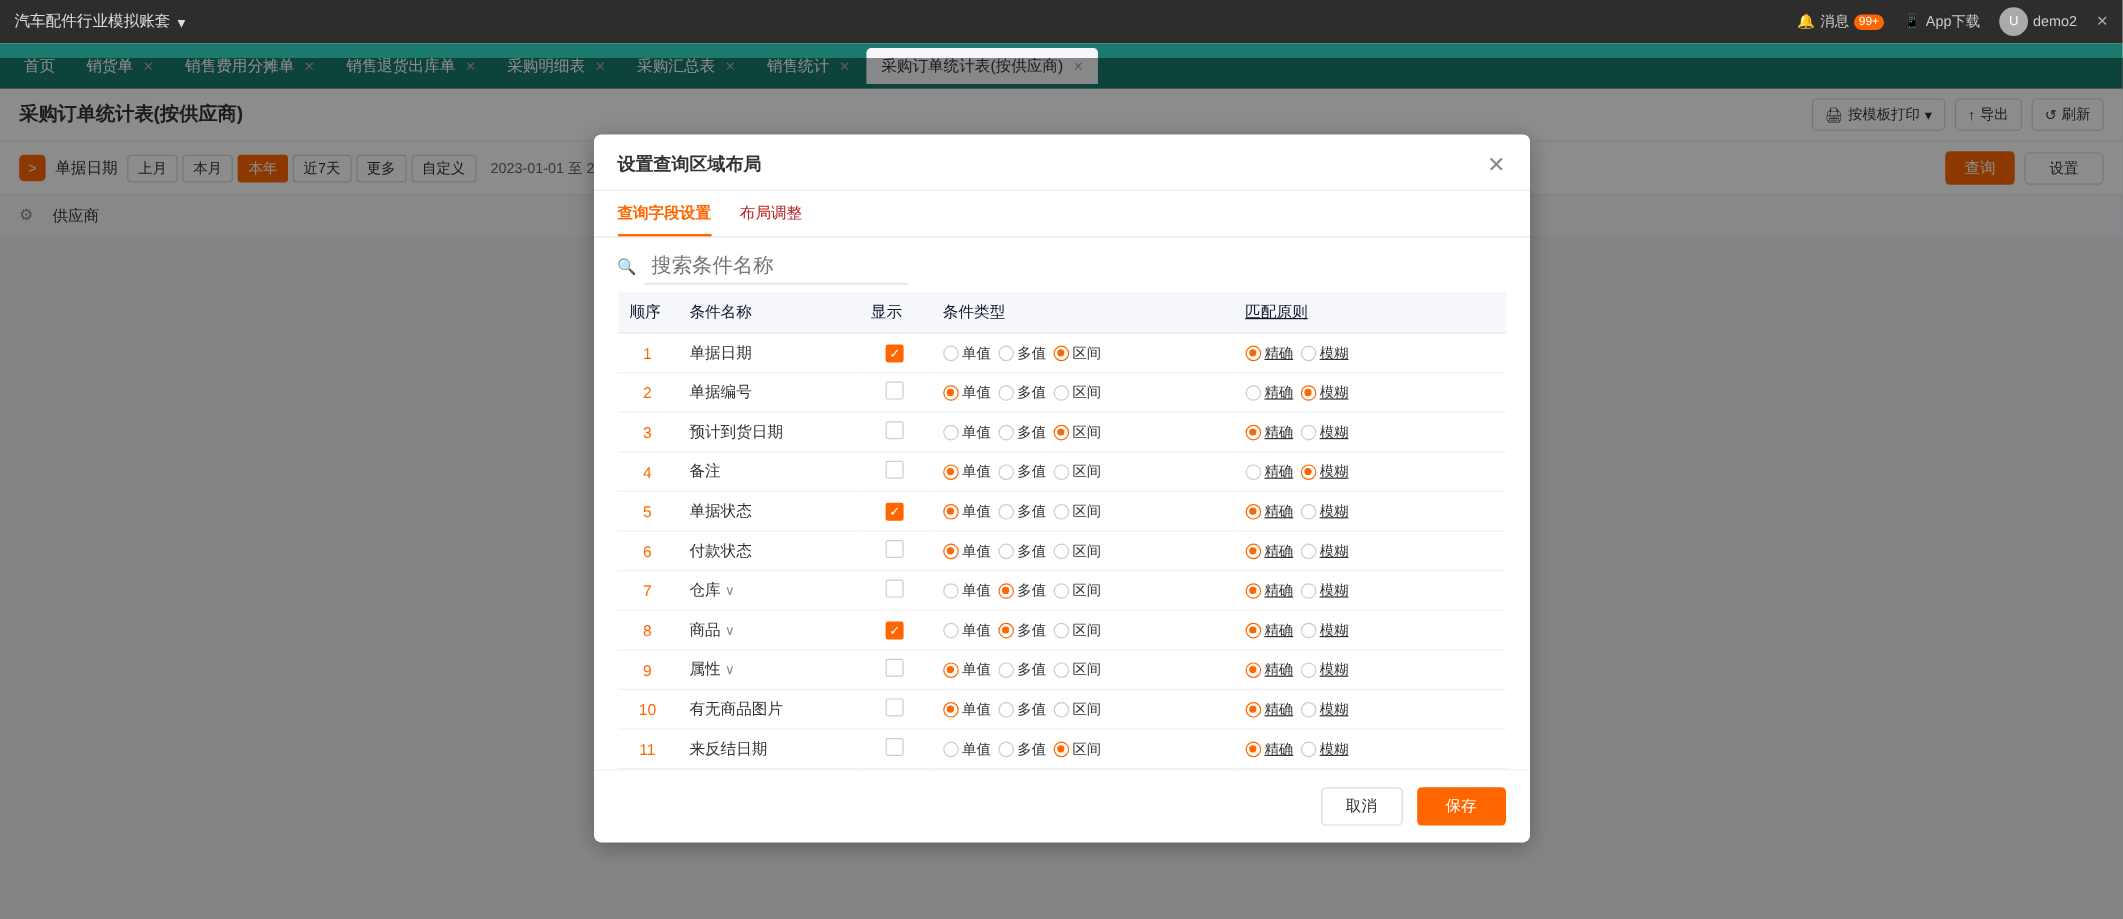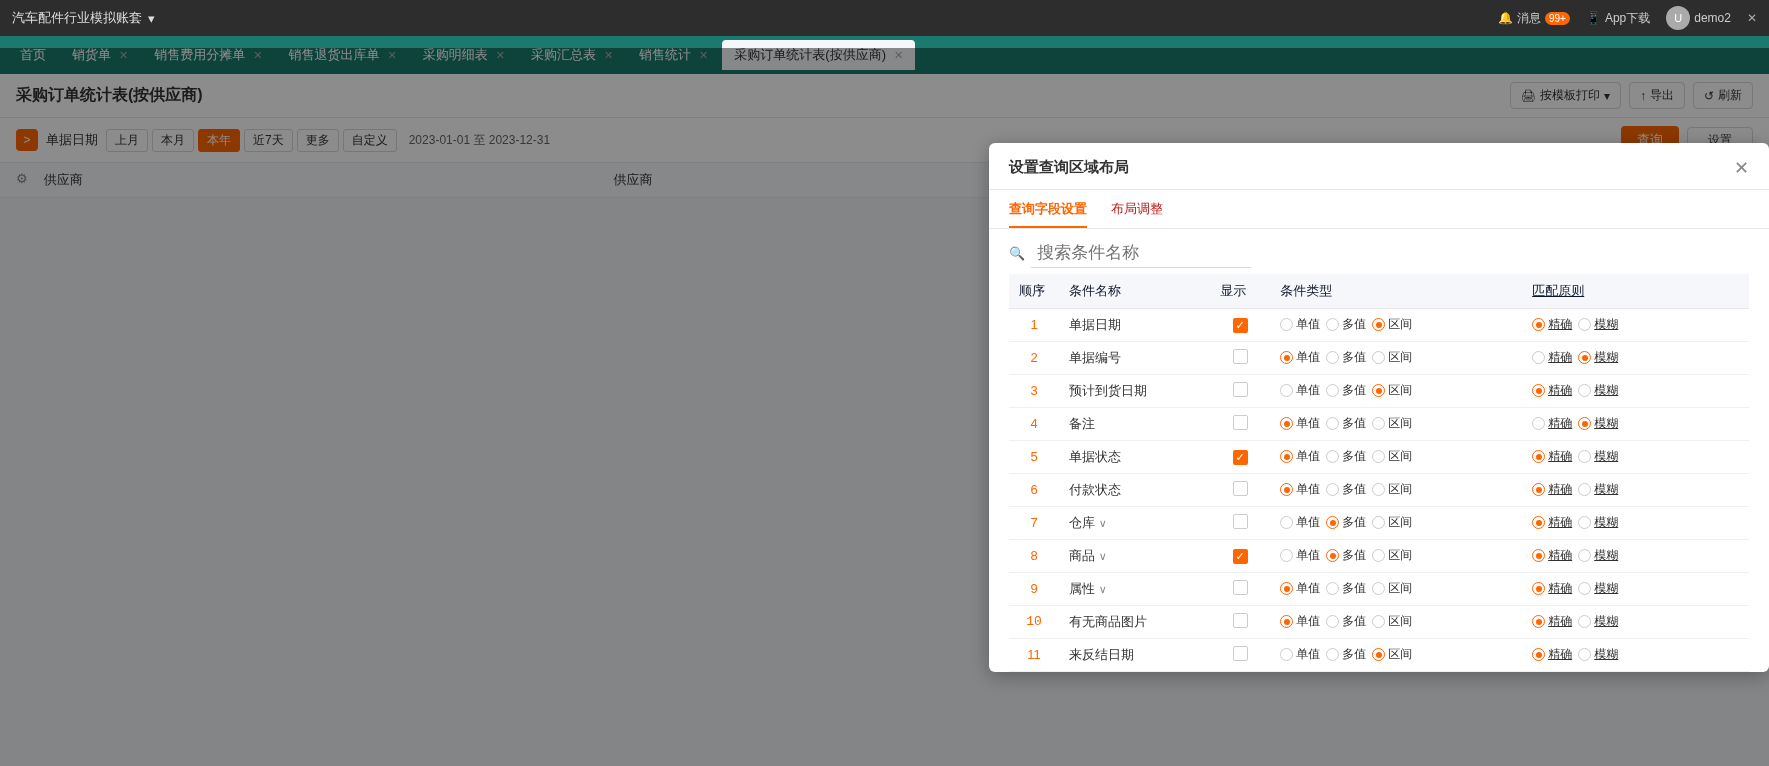--- a/index.html
+++ b/index.html
@@ -93,21 +93,21 @@
     .settings-icon { color: #888; }
 
     
     .overlay {
       position: fixed;
       top: 0; left: 0; right: 0; bottom: 0;
       background: rgba(0,0,0,0.45);
       z-index: 100;
       display: flex;
       align-items: center;
-      justify-content: flex-end;
+      justify-content: center;
       margin-top: 48px;
     }
 
     
     .modal {
       background: #fff;
       border-radius: 6px;
       width: 780px;
       max-height: 680px;
       box-shadow: 0 4px 20px rgba(0,0,0,0.3);
@@ -699,21 +699,21 @@
         <span class="radio-label">精确</span>
       </label>
                   <label class="radio-item">
         <span class="radio-dot "></span>
         <span class="radio-label">模糊</span>
       </label>
                 </div>
               </td>
             </tr>
             <tr>
-              <td class="col-order" style="color: rgb(255, 102, 0); font-family: Liberation Mono, monospace;">10</td>
+              <td class="col-order" style="color: rgb(255, 102, 0);">10</td>
               <td class="col-name">有无商品图片</td>
               <td class="col-show" style="text-align: center;"><span class="cb-unchecked"></span></td>
               <td class="col-type">
                 <div class="radio-group">
                   <label class="radio-item">
         <span class="radio-dot checked"></span>
         <span class="radio-label">单值</span>
       </label>
                   <label class="radio-item">
         <span class="radio-dot "></span>
@@ -768,14 +768,18 @@
         <span class="radio-dot "></span>
         <span class="radio-label">模糊</span>
       </label>
                 </div>
               </td>
             </tr>
           </tbody>
       </table>
     </div>
 
+    <div class="modal-footer">
+      <button class="btn-cancel">取消</button>
+      <button class="btn-save">保存</button>
+    </div>
   </div>
 </div>
 
 </body></html>

